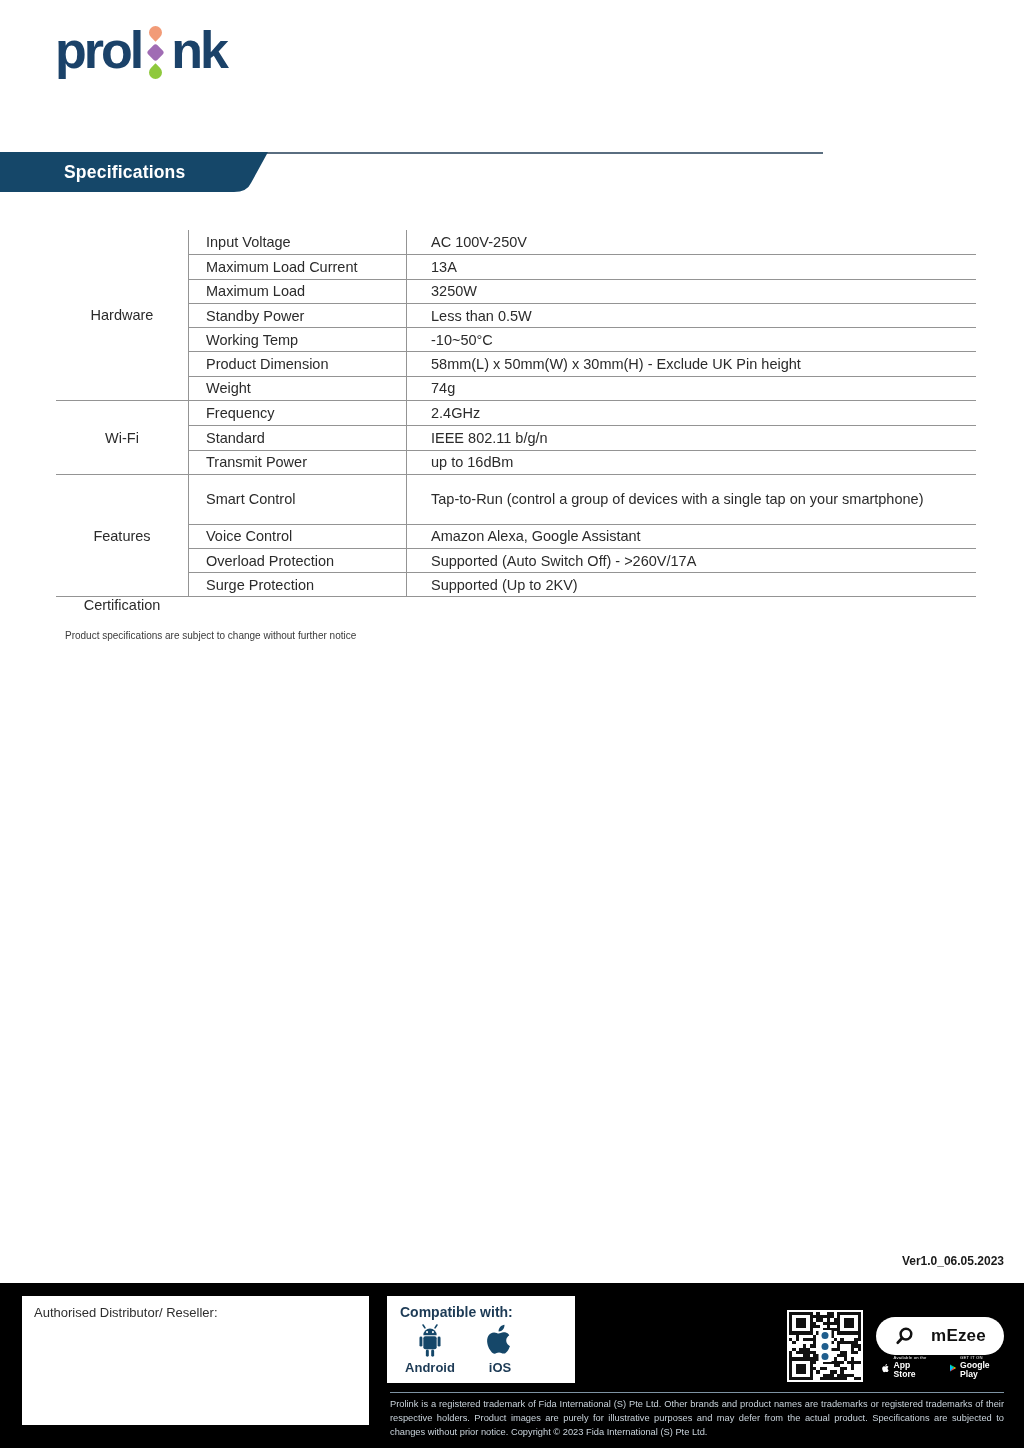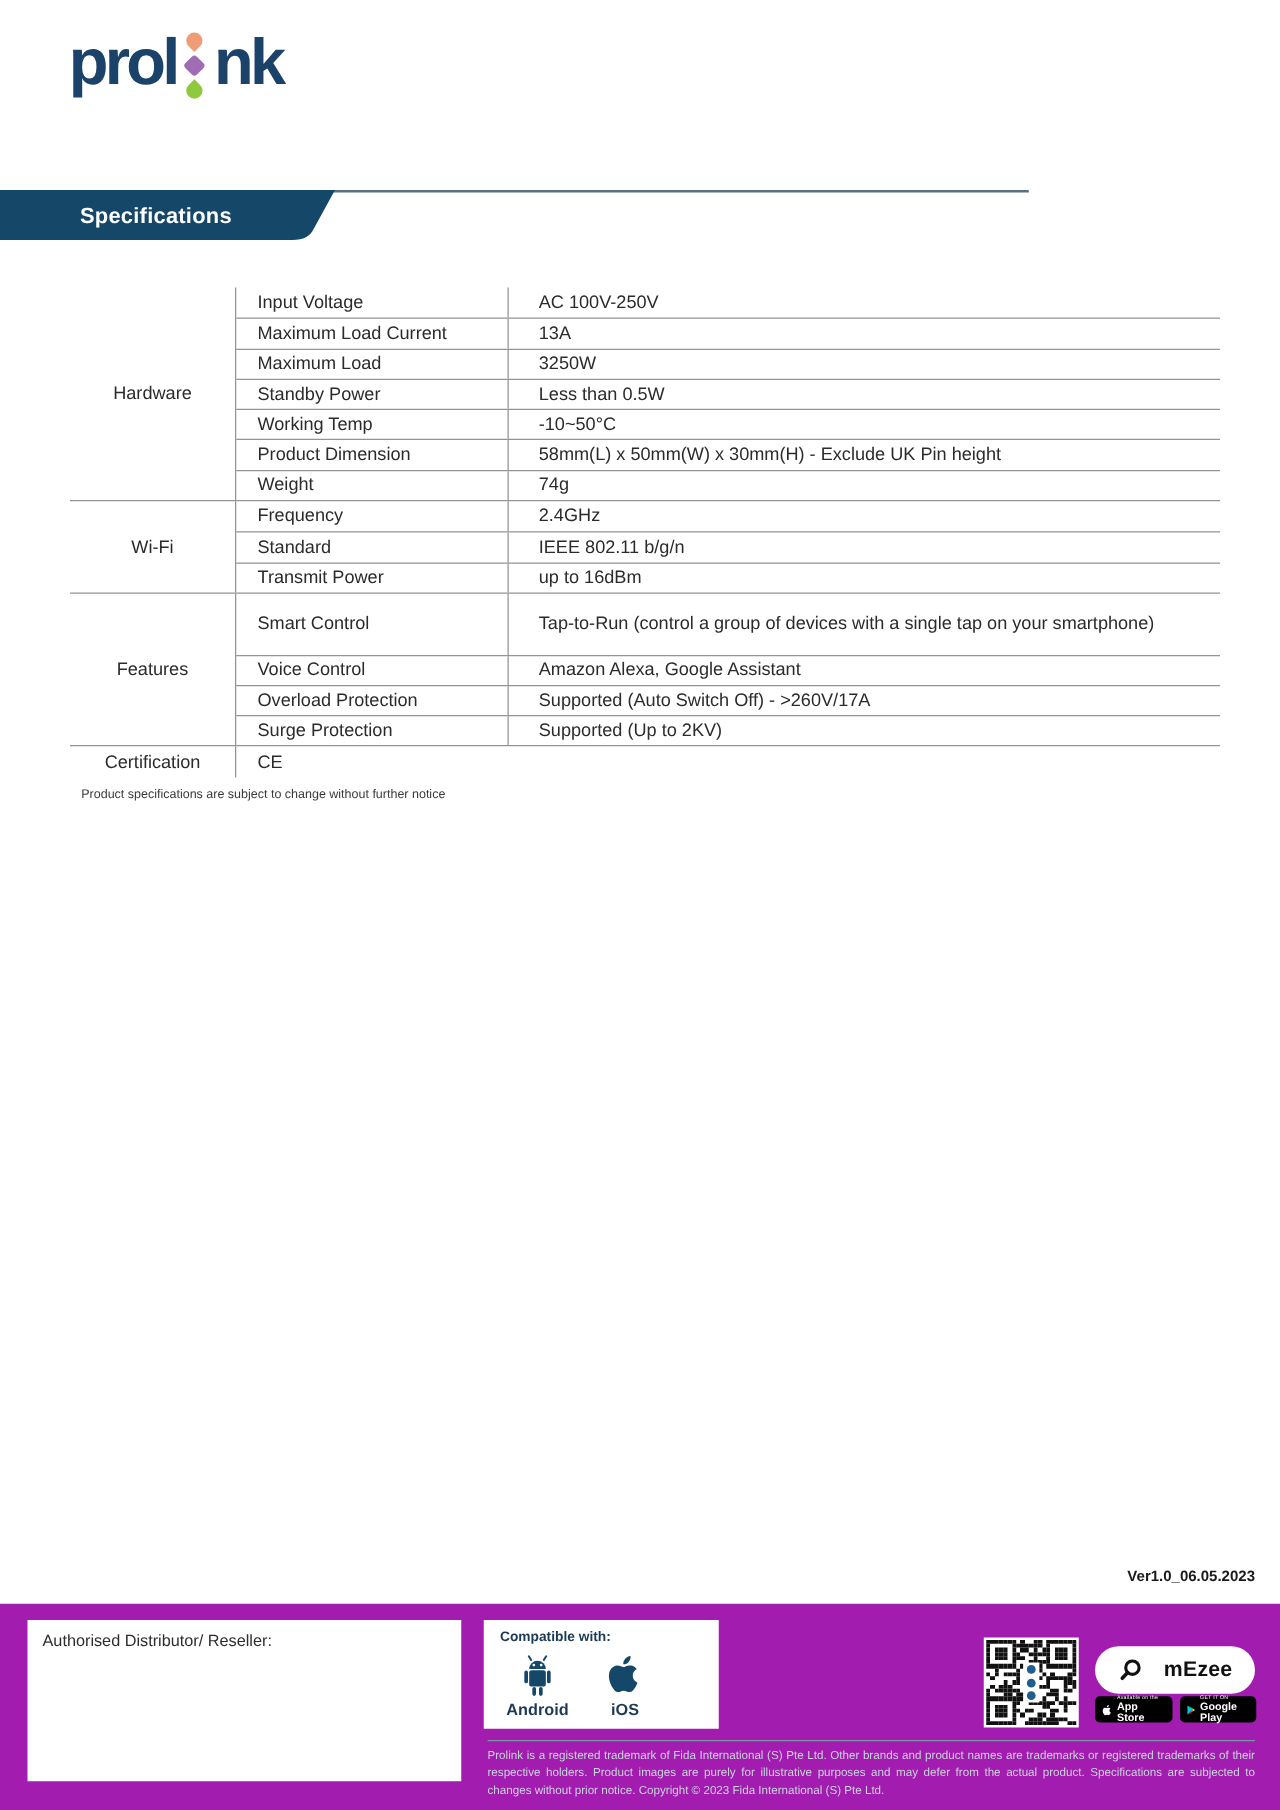--- a/index.html
+++ b/index.html
@@ -43,25 +43,25 @@
   .val  { flex:1; display:flex; align-items:center; padding-left:24px; white-space:nowrap; }
   .vals { flex:1; display:flex; flex-direction:column; min-width:0; }
   .vals .val { flex:1; }
   .vals .val + .val { border-top:1px solid #949494; }
   .val.cert { padding-left:17px; }
   .table-note { position:absolute; left:65px; top:630px; font-size:10px; color:#3a3a3a; }
   
   .version { position:absolute; left:0; top:1254px; width:1004px; text-align:right;
              font-size:12px; font-weight:700; color:#1a1a1a; }
   
-  .footer { position:absolute; left:0; top:1283px; width:1024px; height:165px; background:#a21caf; }
+  .footer { position:absolute; left:0; top:1283px; width:1024px; height:165px; background:#000000; }
   .auth-box { position:absolute; left:22px; top:13px; width:347px; height:129px; background:#fff; }
   .auth-box .lbl { padding:9px 12px; font-size:13px; color:#2e2e2e; }
   .compat-box { position:absolute; left:387px; top:13px; width:188px; height:87px; background:#fff; }
-  .compat-box .ctitle { position:absolute; left:13px; top:8px; font-size:11px; font-weight:700; color:#1c3a55; }
+  .compat-box .ctitle { position:absolute; left:13px; top:8px; font-size:14px; font-weight:700; color:#1c3a55; }
   .compat-items { position:absolute; left:10px; top:25px; display:flex; gap:4px; }
   .citem { width:66px; display:flex; flex-direction:column; align-items:center; }
   .citem .cicon { height:38px; display:flex; align-items:flex-end; justify-content:center; }
   .citem .clabel { margin-top:1px; font-size:13px; font-weight:700; color:#1c3a55; }
   
   .qr { position:absolute; left:787px; top:27px; width:76px; height:72px; background:#fff; padding:2px; }
   #qr-grid { display:grid; grid-template-columns:repeat(21,1fr); grid-template-rows:repeat(21,1fr);
              width:100%; height:100%; }
   #qr-grid .qc { background:#111; }
   .qr-center { position:absolute; left:50%; top:50%; transform:translate(-50%,-50%);
@@ -185,25 +185,20 @@
       </div>
       <div class="row h1">
         <div class="prop">Surge Protection</div>
         <div class="val">Supported (Up to 2KV)</div>
       </div>
     </div>
   </div>
 
   <div class="group">
     <div class="glabel">Certification</div>
-    <div class="grows">
-      <div class="row h1">
-        <div class="val cert">CE</div>
-      </div>
-    </div>
   </div>
 </div>
 <div class="table-note">Product specifications are subject to change without further notice</div>
 
 <div class="version">Ver1.0_06.05.2023</div>
 
 <div class="footer">
 
   <div class="auth-box">
     <div class="lbl">Authorised Distributor/ Reseller:</div>

